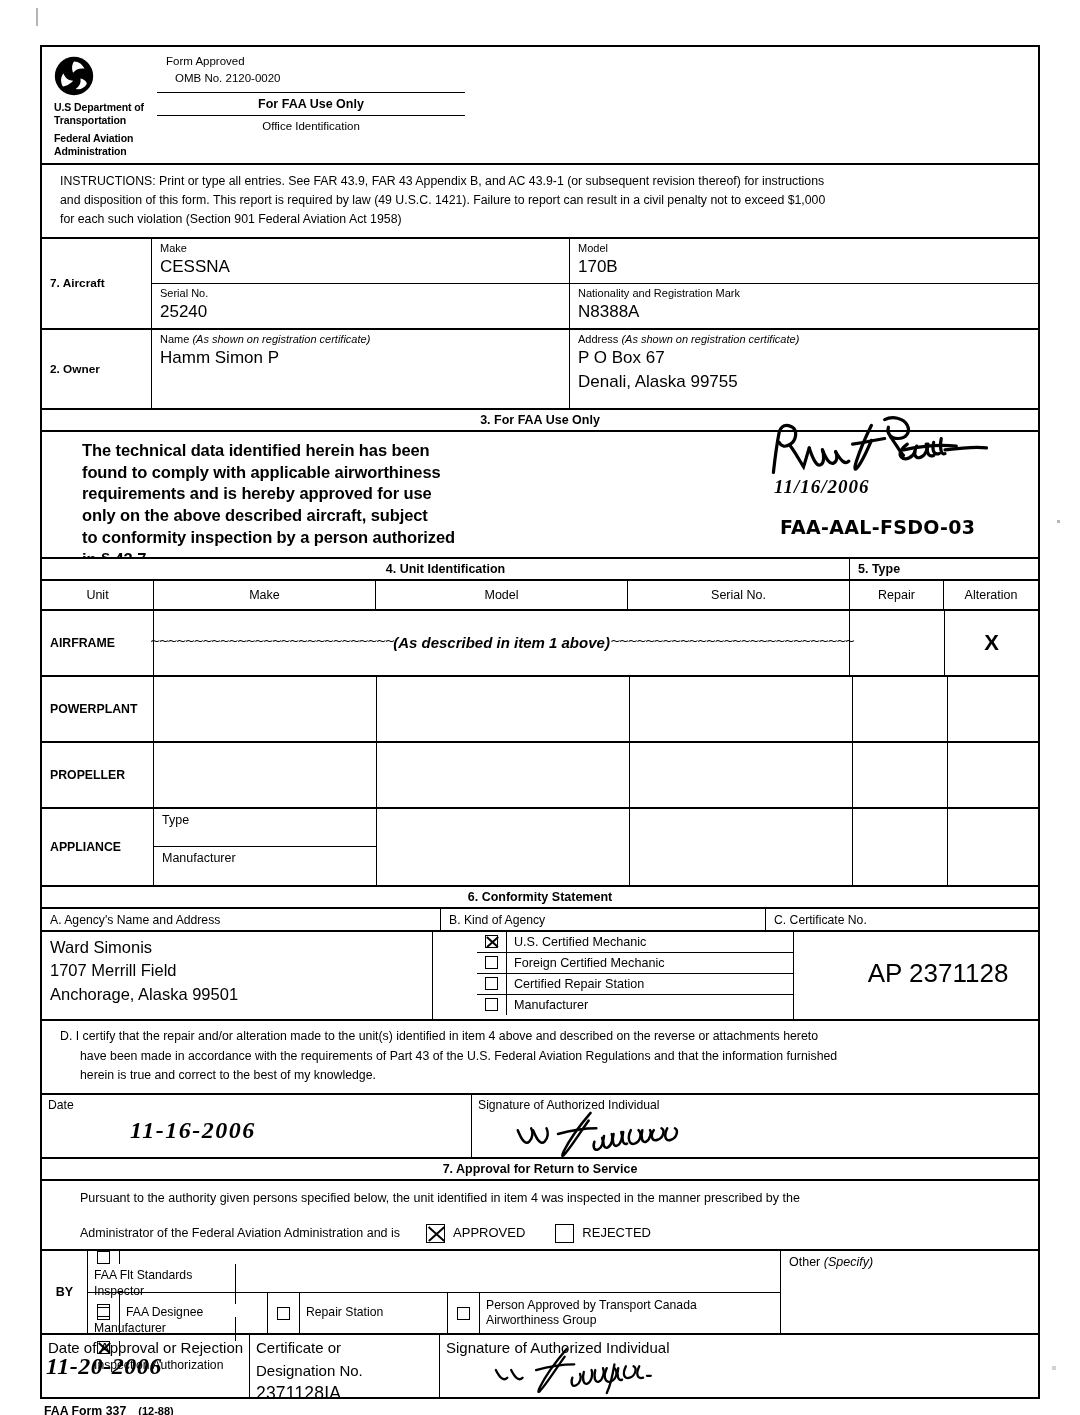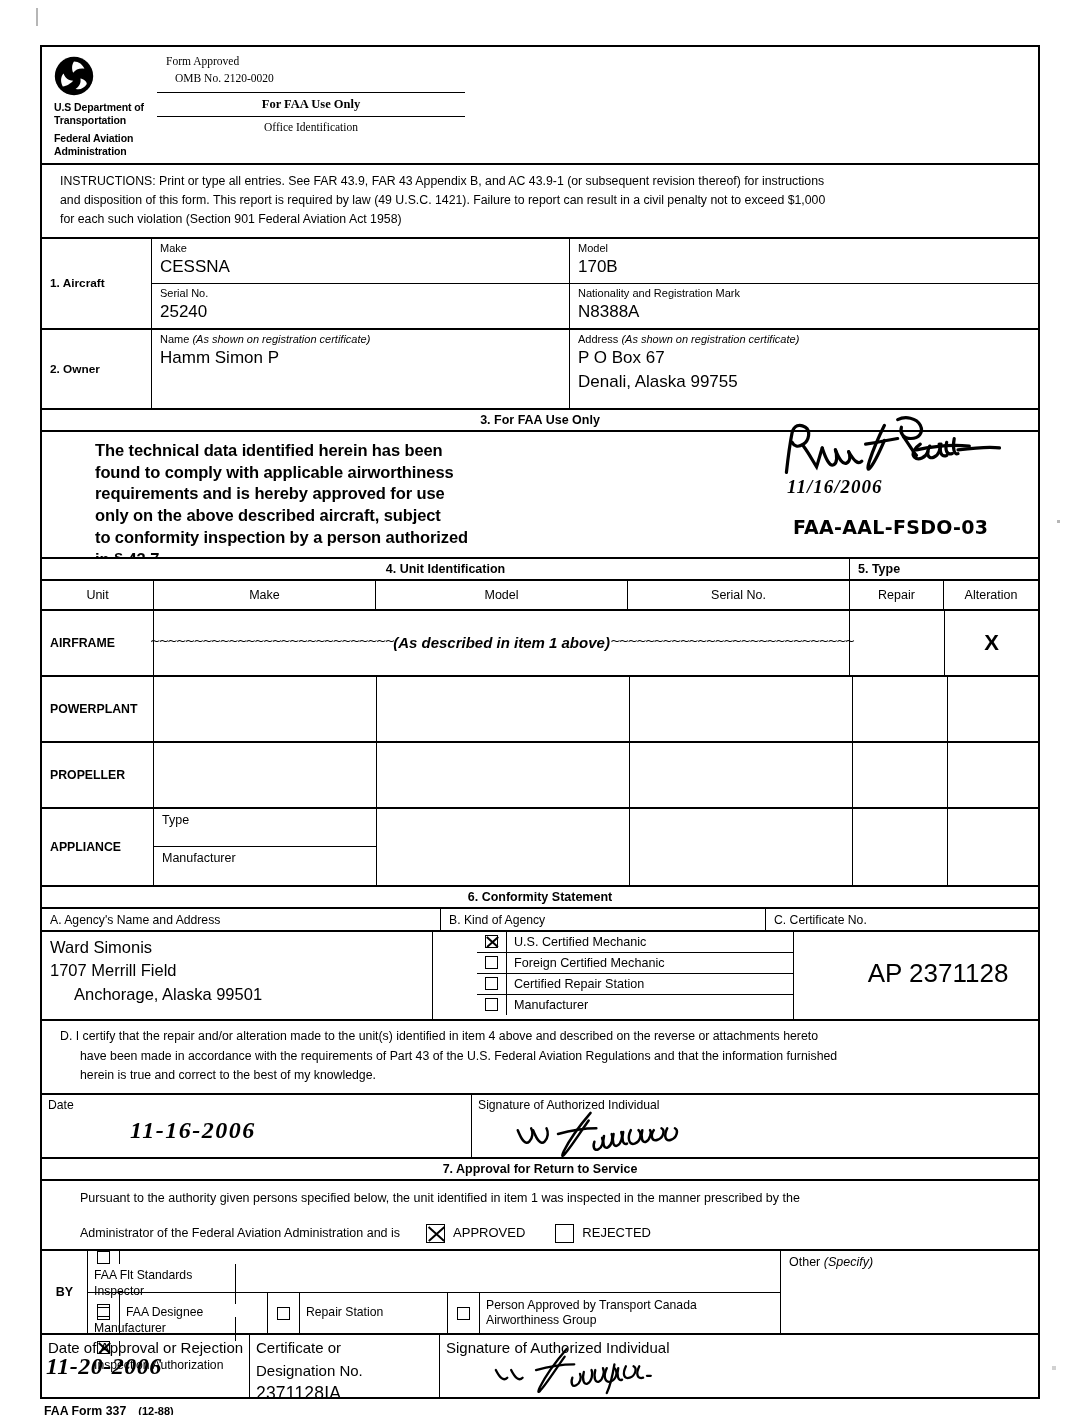--- a/index.html
+++ b/index.html
@@ -41,21 +41,21 @@
   .agency div{white-space:nowrap;}
   .agency .sp{margin-top:4px;}
   .hdr-title{
     flex:1;box-sizing:border-box;
     display:flex;flex-direction:column;justify-content:center;align-items:center;
     padding:10px 4px 12px 0px;
     border-right:2px solid #000;
   }
   .t1{font-size:21.5px;font-weight:bold;letter-spacing:.1px;}
   .t2{font-size:20px;font-weight:bold;margin-top:5px;letter-spacing:.1px;}
-  .hdr-omb{width:308px;box-sizing:border-box;font-family:Liberation Serif, serif;}
+  .hdr-omb{width:308px;box-sizing:border-box;}
   .omb-a{padding:6px 0 6px 9px;font-size:11.5px;line-height:1.45;border-bottom:1.6px solid #000;}
   .omb-a .ind{padding-left:9px;}
   .omb-b{text-align:center;font-size:12.5px;font-weight:bold;padding:4px 0 4px;border-bottom:1.6px solid #000;}
   .omb-c{text-align:center;font-size:11.5px;padding:4px 0 4px;}
 
   
   .instr{
     font-size:12.3px;line-height:1.55;
     padding:7px 14px 8px 18px;
   }
@@ -82,21 +82,20 @@
   }
 
   
   .faa-use{display:flex;}
   .faa-stamp{
     width:700px;box-sizing:border-box;
     padding:8px 0 0 40px;
     font-size:16.5px;font-weight:bold;line-height:1.32;
     letter-spacing:-.1px;
     overflow:hidden;
-    margin-left:13px;
   }
   .faa-stamp .lastln{position:relative;}
   .faa-right{flex:1;box-sizing:border-box;position:relative;}
   .sig1{
     position:absolute;left:22px;top:-18px;width:230px;height:66px;
   }
   .sigdate{
     position:absolute;left:32px;top:44px;
     font-family:"Liberation Serif", serif;font-style:italic;font-size:19px;
     font-weight:bold;letter-spacing:1px;
@@ -283,21 +282,21 @@
       </div>
     </div>
 
     <div class="instr bb">
       <p>INSTRUCTIONS:  Print or type all entries.  See FAR 43.9, FAR 43 Appendix B, and AC 43.9-1 (or subsequent revision thereof) for instructions</p>
       <p class="i2">and disposition of this form.  This report is required by law (49 U.S.C. 1421).  Failure to report can result in a civil penalty not to exceed $1,000</p>
       <p class="i2">for each such violation (Section 901 Federal Aviation Act 1958)</p>
     </div>
 
     <div class="row bb">
-      <div class="lbl-side br">1. Aircraft</div>
+      <div class="lbl-side br">7. Aircraft</div>
       <div style="flex:1;">
         <div class="row" style="border-bottom:1.6px solid #000;">
           <div class="cell fld w-left br" style="height:44px;">
             <div class="cap">Make</div>
             <div class="val">CESSNA</div>
           </div>
           <div class="cell fld w-right" style="height:44px;">
             <div class="cap">Model</div>
             <div class="val">170B</div>
           </div>
@@ -423,21 +422,21 @@
     <div class="secbar bb">6.  Conformity Statement</div>
     <div class="row bb">
       <div class="cf-a cf-cap br">A.  Agency's Name and Address</div>
       <div class="cf-b cf-cap br">B.  Kind of Agency</div>
       <div class="cf-c cf-cap">C.  Certificate No.</div>
     </div>
     <div class="row bb" style="height:87px;gap:44px;">
       <div class="cf-a br">
         <div class="cf-addr">Ward Simonis</div>
         <div class="cf-addr" style="padding-top:0;">1707 Merrill Field</div>
-        <div class="cf-addr" style="padding-top:0;margin-left:24px;">Anchorage, Alaska 99501</div>
+        <div class="cf-addr" style="padding-top:0;">Anchorage, Alaska 99501</div>
       </div>
       <div class="cf-b br">
         <div class="kind-row">
           <div class="kbox">
               <span class="chk x"></span>
             </div>
           <div class="klab">U.S. Certified Mechanic</div>
         </div>
         <div class="kind-row">
           <div class="kbox">
@@ -489,21 +488,21 @@
             <path d="M148 22 C144 28 146 34 152 32 C158 30 160 22 156 20"></path>
             <path d="M162 20 C158 28 160 34 166 32 C172 30 174 22 170 20"></path>
           </g>
         </svg>
       </div>
     </div>
 
     <div class="secbar bb">7.  Approval for Return to Service</div>
     <div class="bb">
       <div class="s7txt">
-        <div>Pursuant to the authority given persons specified below, the unit identified in item 1 was inspected in the manner prescribed by the</div>
+        <div>Pursuant to the authority given persons specified below, the unit identified in item 4 was inspected in the manner prescribed by the</div>
         <div class="s7row2">
           <span>Administrator of the Federal Aviation Administration and is</span>
           <span class="gap"></span>
           <span class="bigchk x"></span>
           <span class="s7lab">APPROVED</span>
           <span class="bigchk"></span>
           <span class="s7lab">REJECTED</span>
         </div>
       </div>
     </div>

